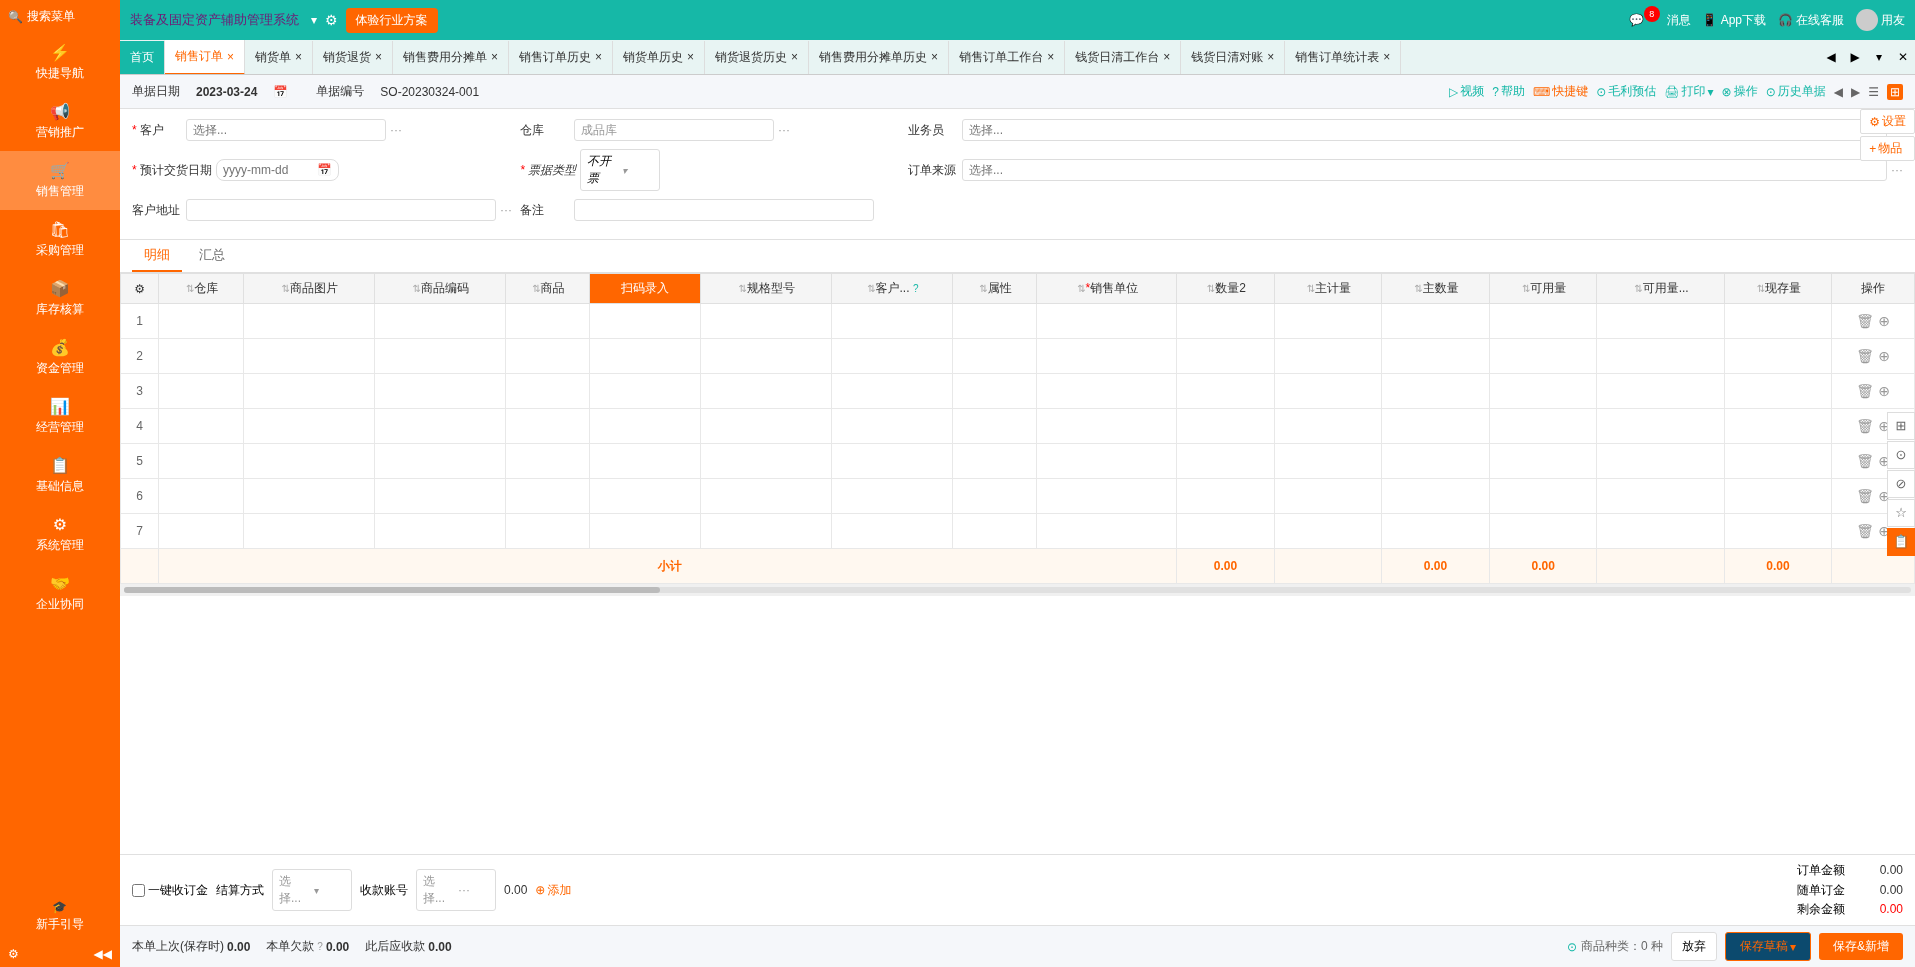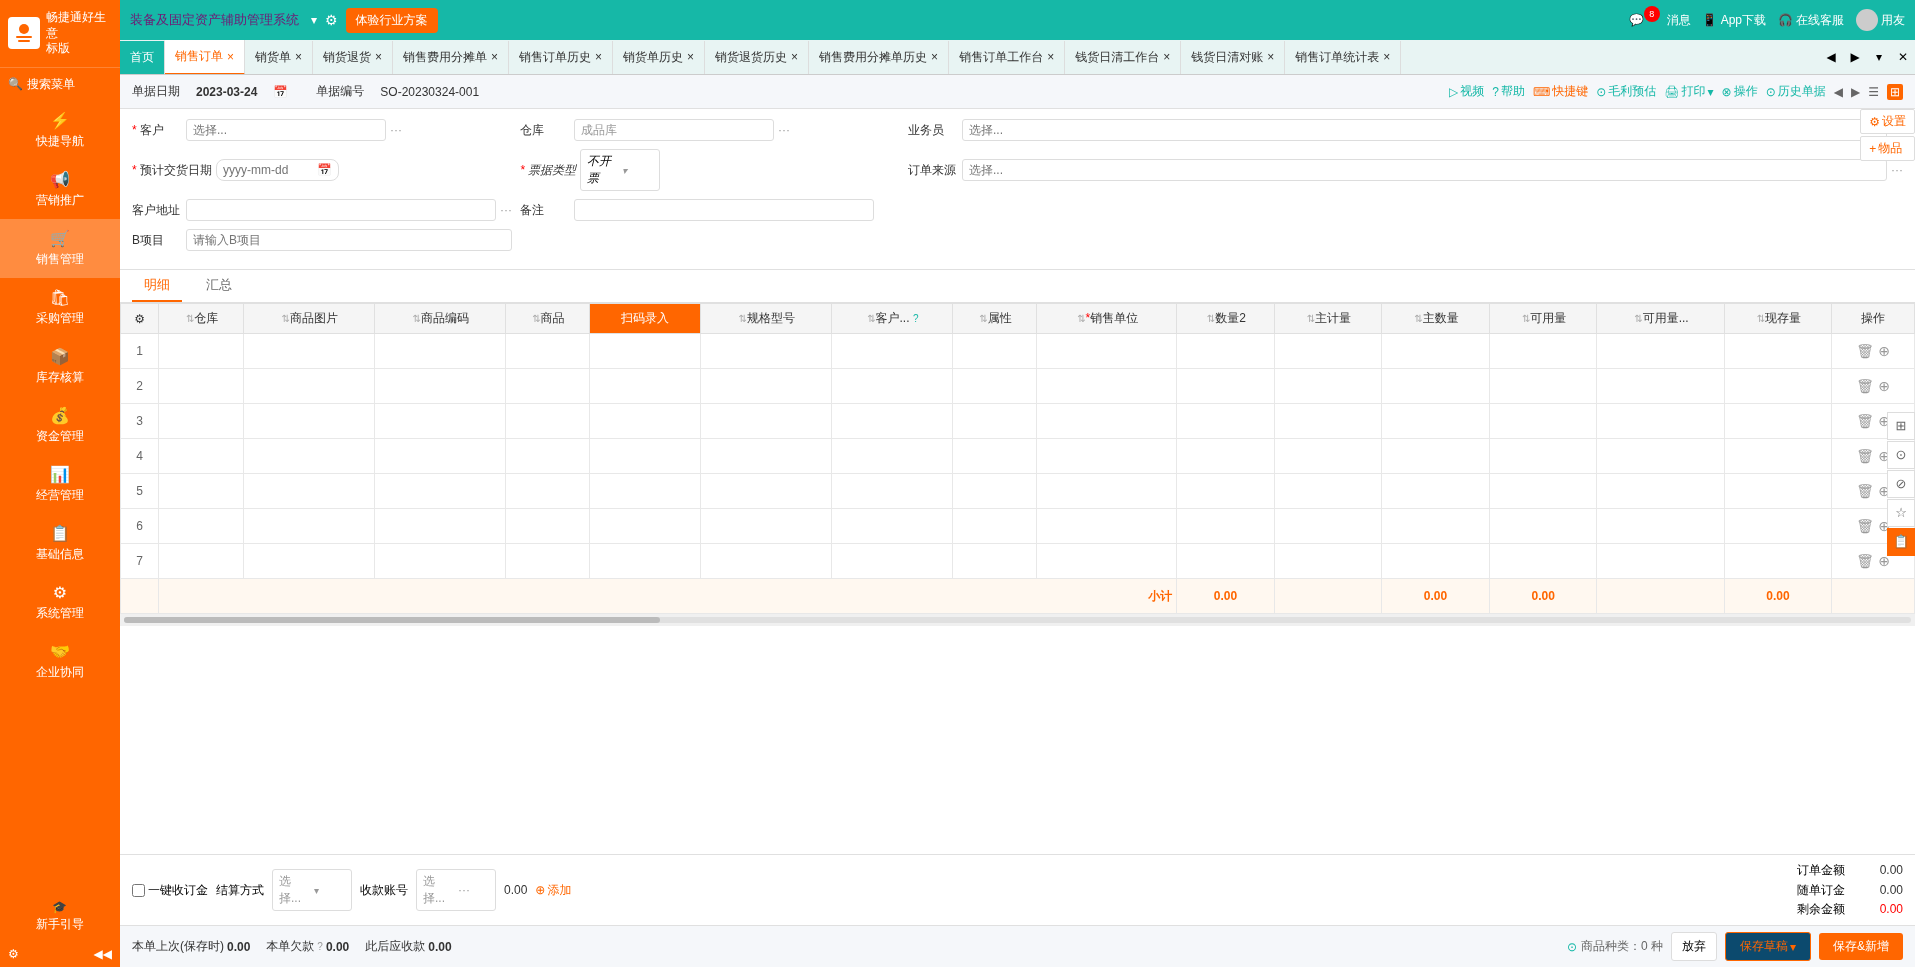--- a/index.html
+++ b/index.html
@@ -294,21 +294,21 @@
       outline: none;
       font-size: 12px;
       color: #999;
       width: 90px;
     }
     .date-icon { color: #999; cursor: pointer; }
 
     
     .table-tabs {
       display: flex;
-      gap: 12px;
+      gap: 5px;
       padding: 0 12px;
       border-bottom: 1px solid #e0e0e0;
       background: white;
       flex-shrink: 0;
     }
     .table-tab {
       padding: 6px 12px;
       cursor: pointer;
       font-size: 13px;
       color: #666;
@@ -492,33 +492,20 @@
       cursor: pointer;
       font-size: 13px;
       color: #666;
     }
     .side-icon-btn.orange { background: #ff6600; color: white; border-color: #ff6600; }
   </style>
 </head>
 <body>
 
 <div class="sidebar">
-  <div class="sidebar-logo">
-    <div class="logo-icon">
-      <svg width="24" height="24" viewBox="0 0 24 24">
-        <circle cx="12" cy="8" r="5" fill="#ff6600"></circle>
-        <rect x="4" y="15" width="16" height="2" rx="1" fill="#ff6600"></rect>
-        <rect x="6" y="19" width="12" height="2" rx="1" fill="#ff6600"></rect>
-      </svg>
-    </div>
-    <div class="logo-text">
-      <div>畅捷通好生意</div>
-      <div>标版</div>
-    </div>
-  </div>
 
   <div class="sidebar-search">
     <span>🔍</span>
     <span>搜索菜单</span>
   </div>
 
   <div class="sidebar-item">
     <span class="icon">⚡</span>
     <span>快捷导航</span>
   </div>
@@ -769,26 +756,20 @@
           <span class="form-label">客户地址</span>
           <input class="form-input" style="">
           <span class="form-dots">···</span>
         </div>
         <div class="form-field" style="max-width:380px;">
           <span class="form-label">备注</span>
           <input class="form-input" style="max-width: 300px;">
         </div>
       </div>
 
-      <div class="form-row">
-        <div class="form-field" style="max-width:380px;">
-          <span class="form-label">B项目</span>
-          <input class="form-input" placeholder="请输入B项目" style="">
-        </div>
-      </div>
     </div>
 
     <div class="table-tabs">
       <div class="table-tab active">明细</div>
       <div class="table-tab">汇总</div>
     </div>
 
     <div class="data-table-wrapper">
       <table class="data-table">
         <thead>
@@ -978,21 +959,21 @@
         <div class="action-icons">
           <span class="action-icon">🗑</span>
           <span class="action-icon">⊕</span>
         </div>
       </td>
     </tr>
           </tbody>
         <tfoot>
           <tr class="subtotal-row">
             <td></td>
-            <td colspan="9" style="text-align:right; padding-left:8px;">
+            <td colspan="9" style="text-align:center; padding-left:8px;">
               <span class="subtotal-label">小计</span>
             </td>
             <td>0.00</td>
             <td></td>
             <td>0.00</td>
             <td>0.00</td>
             <td></td>
             <td>0.00</td>
             <td></td>
           </tr>

